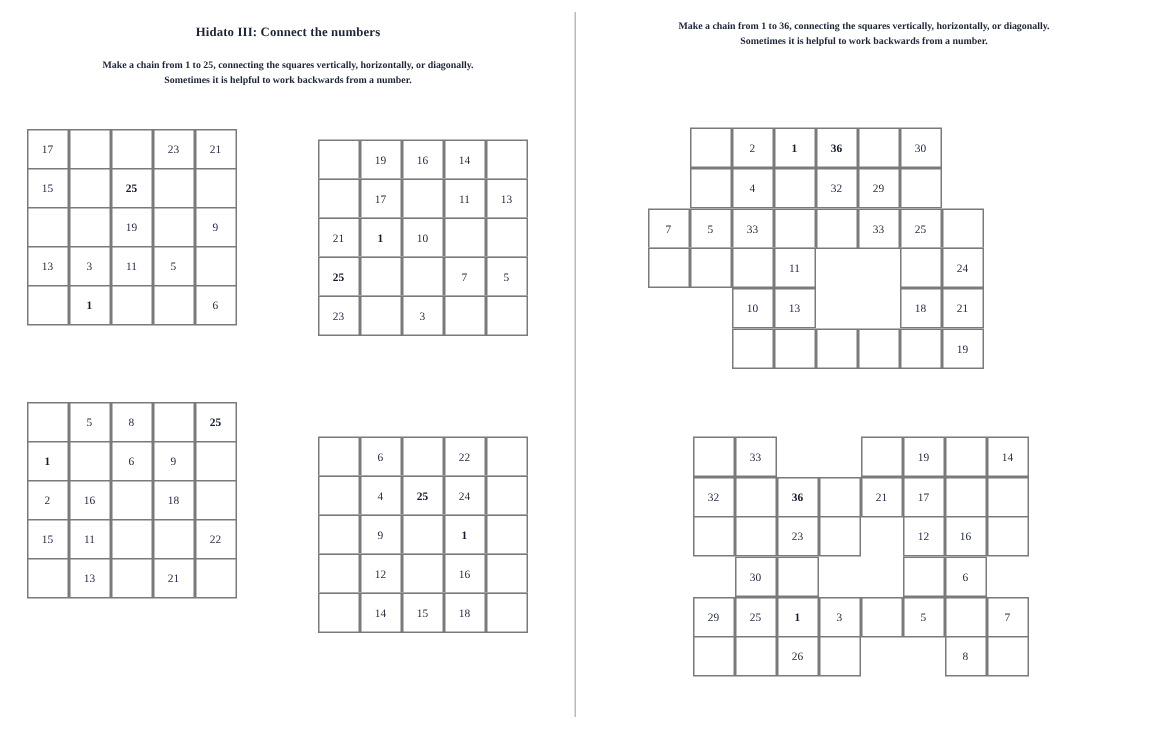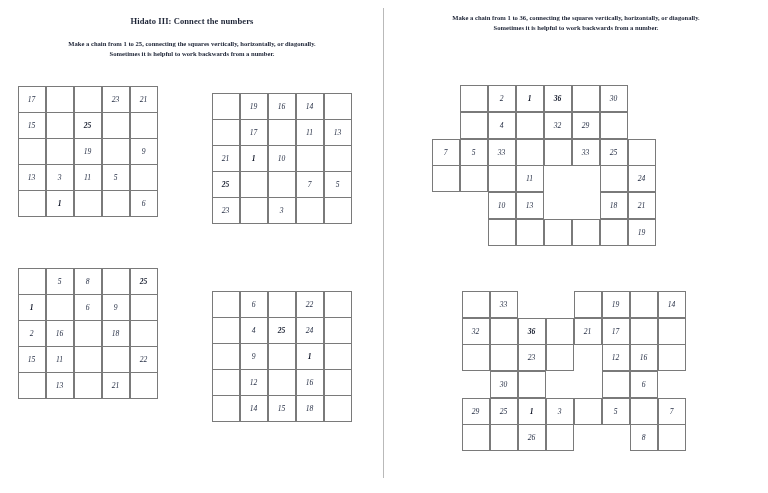--- a/index.html
+++ b/index.html
@@ -51,21 +51,20 @@
     color: #1d2436;
     margin-top: 13px;
     line-height: 1.45;
     padding: 0 22px;
   }
   .sheet-instructions .line { display: block; }
 
   
   .puzzle {
     position: absolute;
-    font-style: italic;
   }
   .grid {
     display: grid;
     border-collapse: collapse;
   }
   .cell {
     width: 28px;
     height: 27px;
     box-sizing: border-box;
     display: flex;

